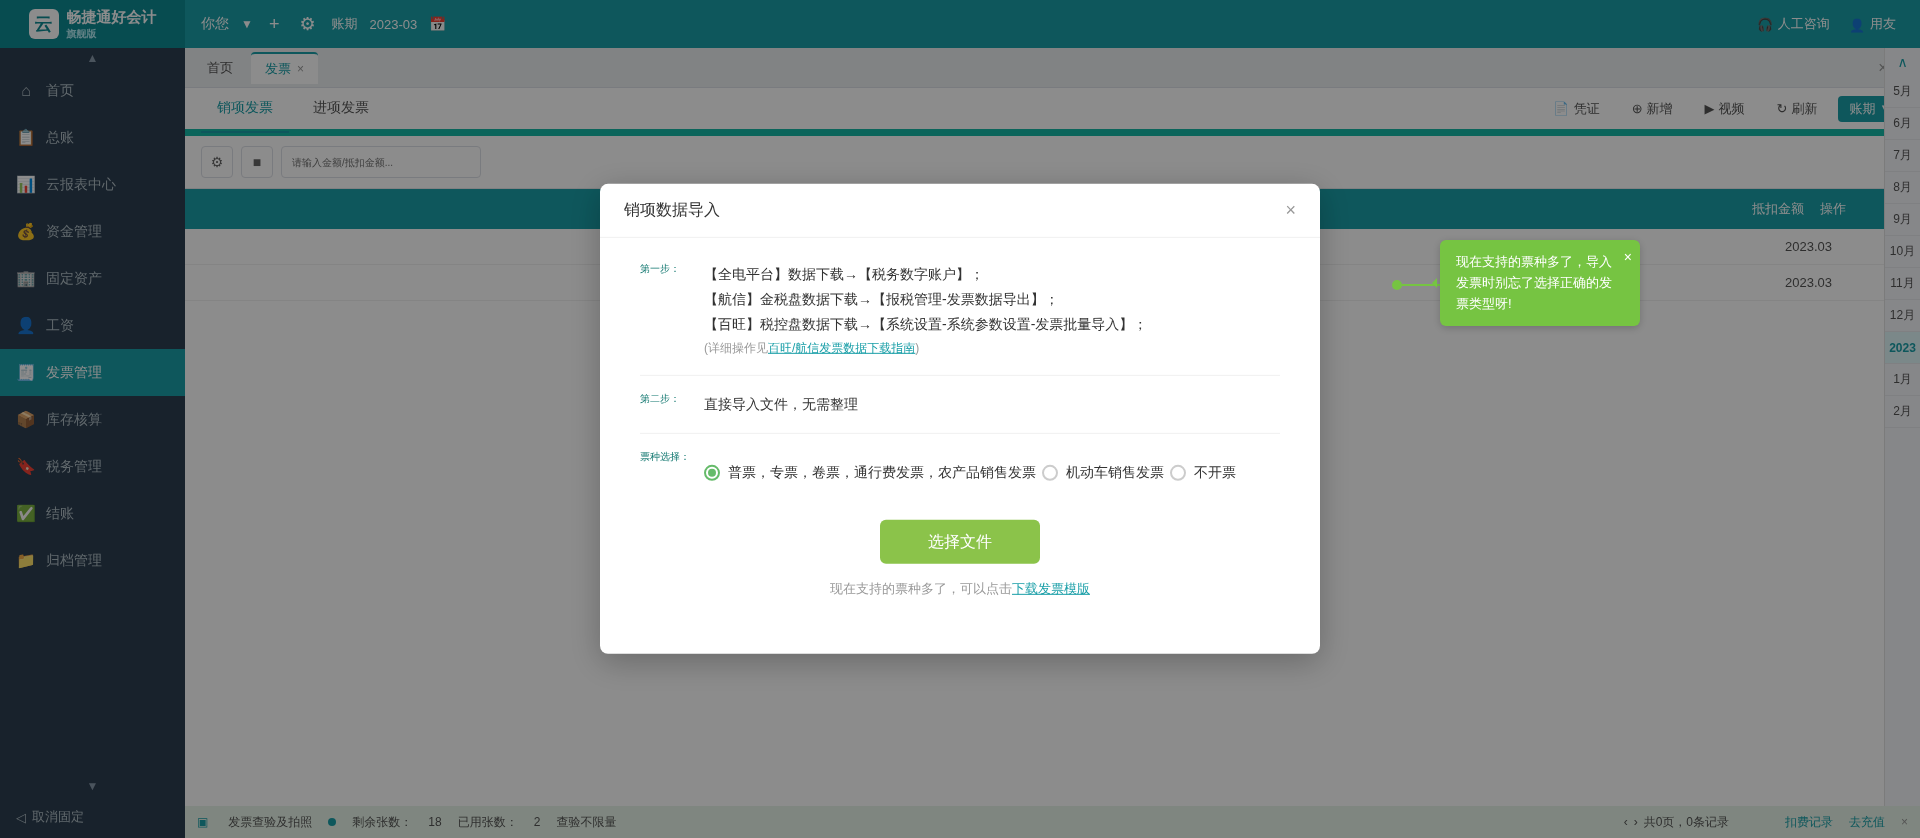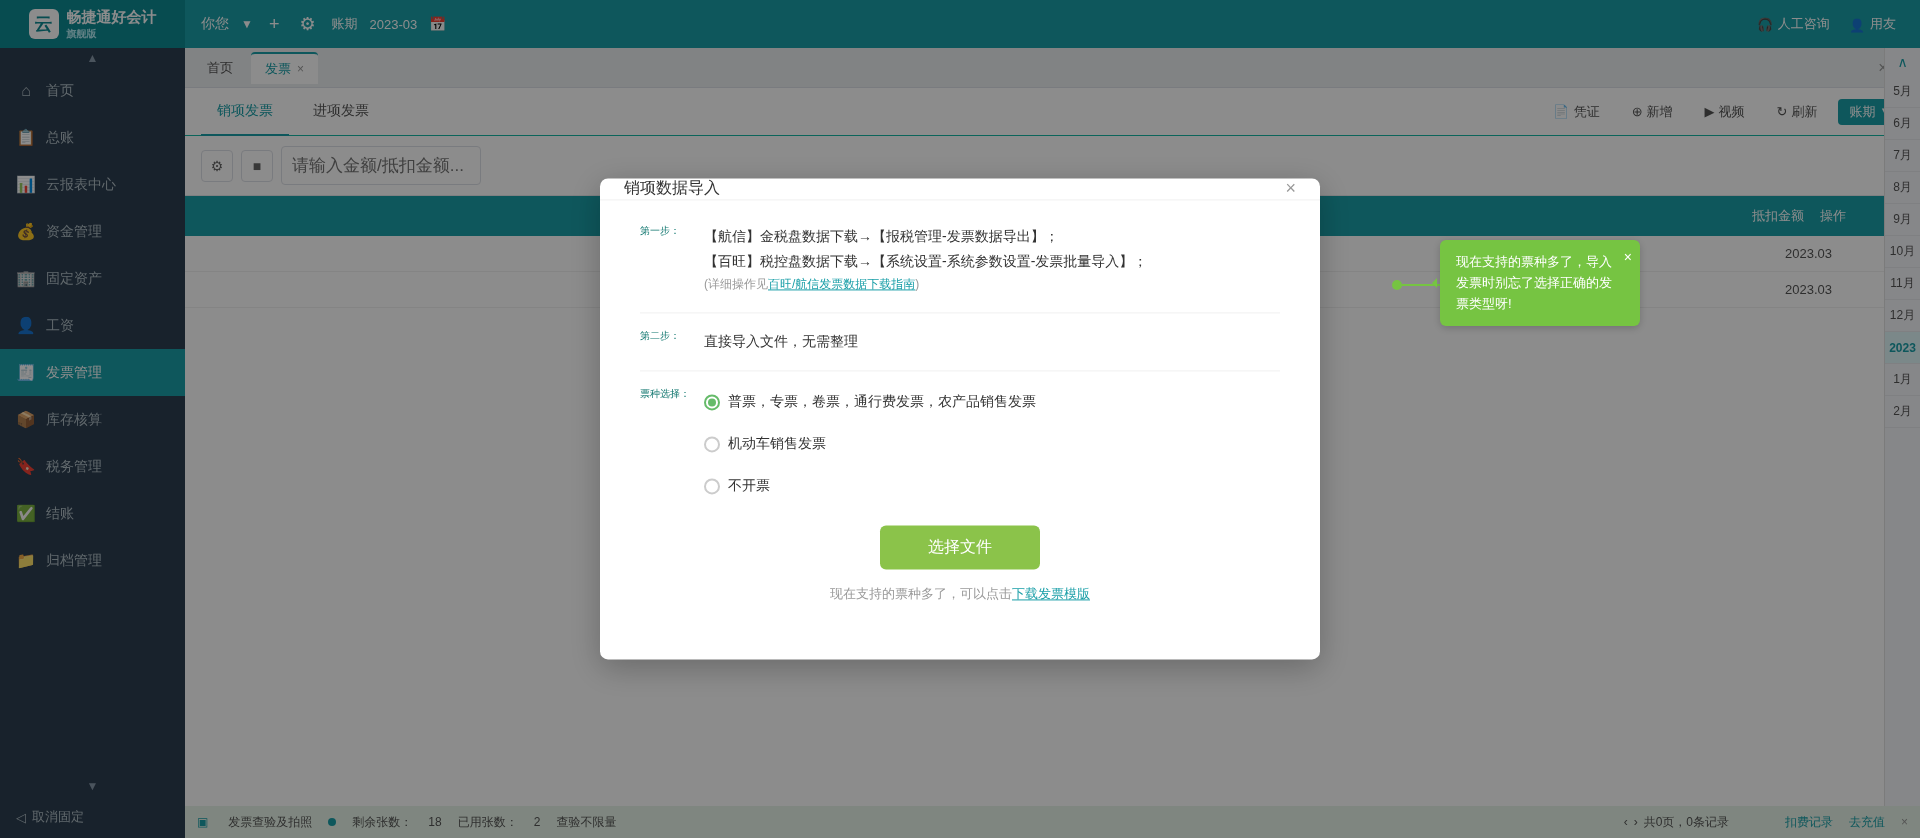--- a/index.html
+++ b/index.html
@@ -70,21 +70,21 @@
       height: 32px; padding: 0 14px; display: flex; align-items: center;
       border-radius: 4px 4px 0 0; cursor: pointer; font-size: 13px;
       color: #555; gap: 6px;
     }
     .tab-item.active { background: white; color: #1a9fa8; border-top: 2px solid #1a9fa8; }
     .tab-close { font-size: 12px; color: #999; cursor: pointer; }
 
     
     .page-header {
       background: white; padding: 0 16px; display: flex; align-items: center;
-      height: 48px; border-bottom: 1px solid #14b8a6; flex-shrink: 0; gap: 8px;
+      height: 48px; border-bottom: 7px solid #14b8a6; flex-shrink: 0; gap: 8px;
     }
     .sub-tab {
       padding: 0 16px; height: 48px; display: flex; align-items: center;
       font-size: 14px; color: #555; cursor: pointer; border-bottom: 2px solid transparent;
     }
     .sub-tab.active { color: #1a9fa8; border-bottom: 2px solid #1a9fa8; font-weight: 500; }
     .header-spacer { flex: 1; }
     .header-btn {
       display: flex; align-items: center; gap: 4px; padding: 6px 12px;
       font-size: 13px; color: #555; cursor: pointer; border: none; background: none;
@@ -93,22 +93,22 @@
       background: #1a9fa8; color: white; padding: 4px 12px; border-radius: 4px;
       font-size: 13px; cursor: pointer; display: flex; align-items: center; gap: 4px;
     }
 
     
     .toolbar {
       background: white; padding: 10px 16px; display: flex; align-items: center;
       gap: 8px; border-bottom: 1px solid #e8eaed; flex-shrink: 0;
     }
     .search-input {
-      height: 39px; width: 200px; border: 1px solid #dde0e7; border-radius: 4px;
-      padding: 0 10px; font-size: 17px; color: #999; outline: none;
+      height: 32px; width: 200px; border: 1px solid #dde0e7; border-radius: 4px;
+      padding: 0 10px; font-size: 10px; color: #999; outline: none;
     }
     .toolbar-icon-btn {
       width: 32px; height: 32px; border: 1px solid #dde0e7; border-radius: 4px;
       display: flex; align-items: center; justify-content: center; cursor: pointer;
       background: white; font-size: 14px; color: #666;
     }
 
     
     .table-header {
       background: #1a9fa8; color: white; display: flex; align-items: center;
@@ -154,34 +154,34 @@
     }
 
     
     .modal {
       position: fixed; top: 50%; left: 50%; transform: translate(-50%, -50%);
       background: white; border-radius: 8px; width: 720px; z-index: 300;
       box-shadow: 0 8px 32px rgba(0,0,0,0.25); padding-bottom: 32px;
     }
     .modal-header {
       display: flex; align-items: center; justify-content: space-between;
-      padding: 0 24px; border-bottom: 1px solid #f0f0f0;
+      padding: 16px 24px; border-bottom: 1px solid #f0f0f0;
     }
     .modal-title { font-size: 16px; font-weight: 500; color: #333; }
     .modal-close { font-size: 18px; color: #999; cursor: pointer; }
     .modal-body { padding: 24px 40px; }
     .modal-big-title {
       text-align: center; font-size: 22px; color: #333; font-weight: 500; margin-bottom: 24px;
     }
     .step-row { display: flex; margin-bottom: 12px; align-items: flex-start; }
     .step-label { font-size: 10px; color: #0f766e; font-weight: 500; min-width: 64px; flex-shrink: 0; font-family: Liberation Mono, monospace; }
     .step-content { font-size: 14px; color: #333; line-height: 1.8; }
     .step-link { color: #1a9fa8; text-decoration: underline; cursor: pointer; }
     .step-note { font-size: 12px; color: #999; }
-    .radio-group { display: flex; flex-direction: column; gap: 24px; margin: 6px 0; }
+    .radio-group { display: flex; flex-direction: row; gap: 6px; margin: 14px 0; }
     .radio-item { display: flex; align-items: center; gap: 8px; font-size: 14px; color: #333; cursor: pointer; }
     .radio-circle {
       width: 16px; height: 16px; border-radius: 50%; border: 2px solid #ccc;
       display: flex; align-items: center; justify-content: center; flex-shrink: 0;
     }
     .radio-circle.checked { border-color: #66bb6a; background: white; }
     .radio-circle.checked::after {
       content: ''; width: 8px; height: 8px; border-radius: 50%; background: #66bb6a;
     }
     .select-file-btn {
@@ -406,20 +406,21 @@
 <div class="modal">
   <div class="modal-header">
     <span class="modal-title">销项数据导入</span>
     <span class="modal-close">×</span>
   </div>
   <div class="modal-body">
 
     <div class="step-row">
       <span class="step-label">第一步：</span>
       <div class="step-content">
+        <div>【全电平台】数据下载→【税务数字账户】；</div>
         <div>【航信】金税盘数据下载→【报税管理-发票数据导出】；</div>
         <div>【百旺】税控盘数据下载→【系统设置-系统参数设置-发票批量导入】；</div>
         <div class="step-note">
           <span>(详细操作见</span><a class="step-link">百旺/航信发票数据下载指南</a><span>)</span>
         </div>
       </div>
     </div>
 
     <hr class="modal-divider">
 

